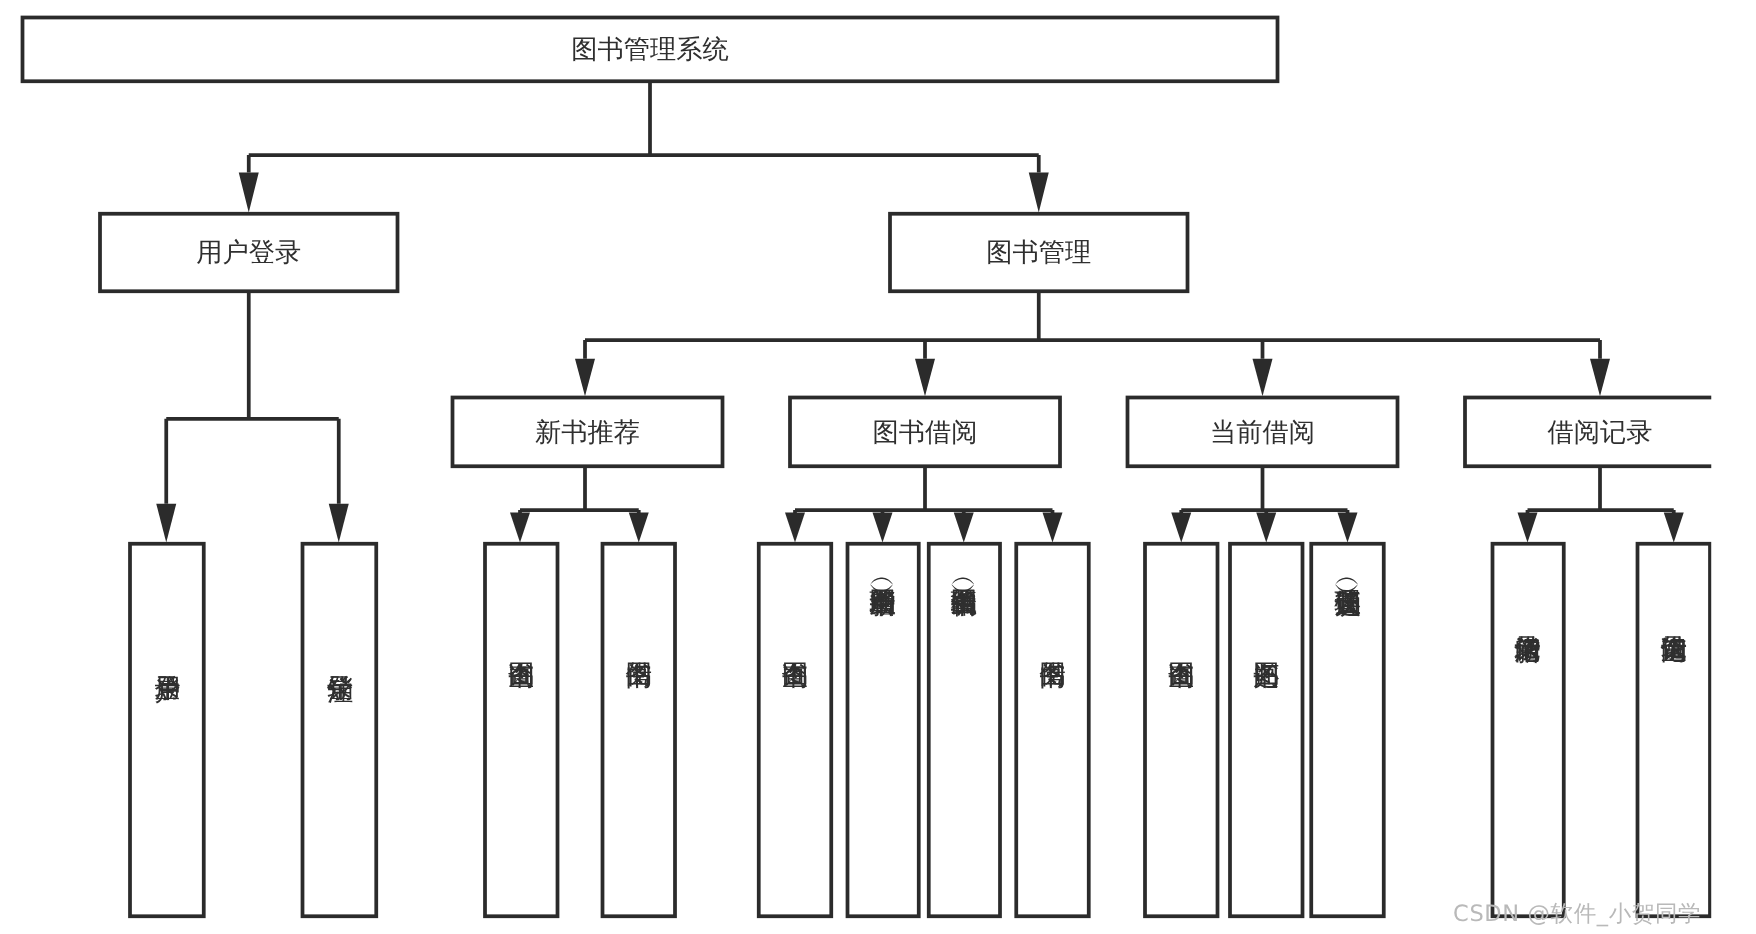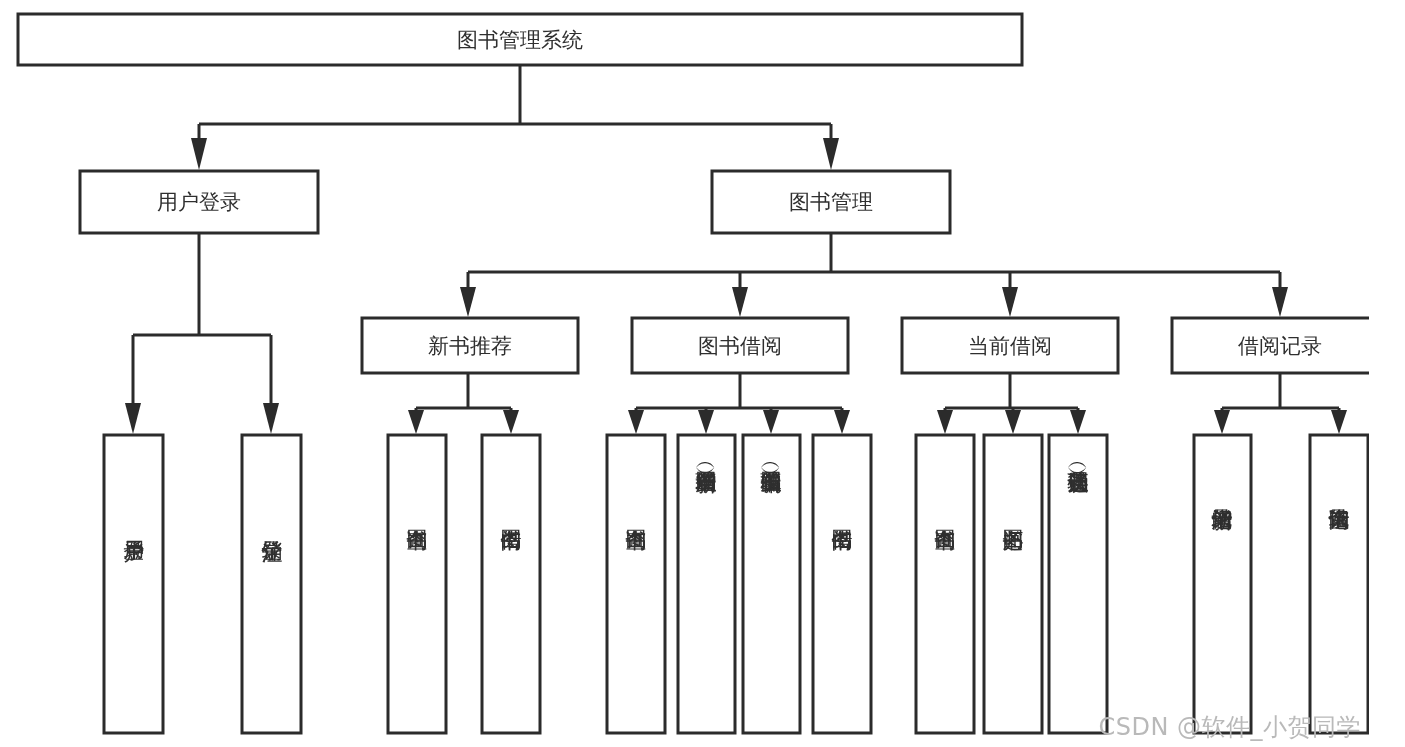--- a/index.html
+++ b/index.html
@@ -52,21 +52,21 @@
     fill: #2f2f2f;
     font-family: "DejaVu Sans", "Liberation Sans", sans-serif;
     font-size: 21px;
     text-anchor: middle;
   }
   .watermark {
     position: absolute;
     right: 8px;
     bottom: 4px;
     font-family: "DejaVu Sans", "Liberation Sans", sans-serif;
-    font-size: 24px;
+    font-size: 18px;
     color: #b9b9b9;
     letter-spacing: 0.5px;
     white-space: nowrap;
     pointer-events: none;
   }
 </style>
 </head>
 <body>
 
 <div id="diagram-root">

